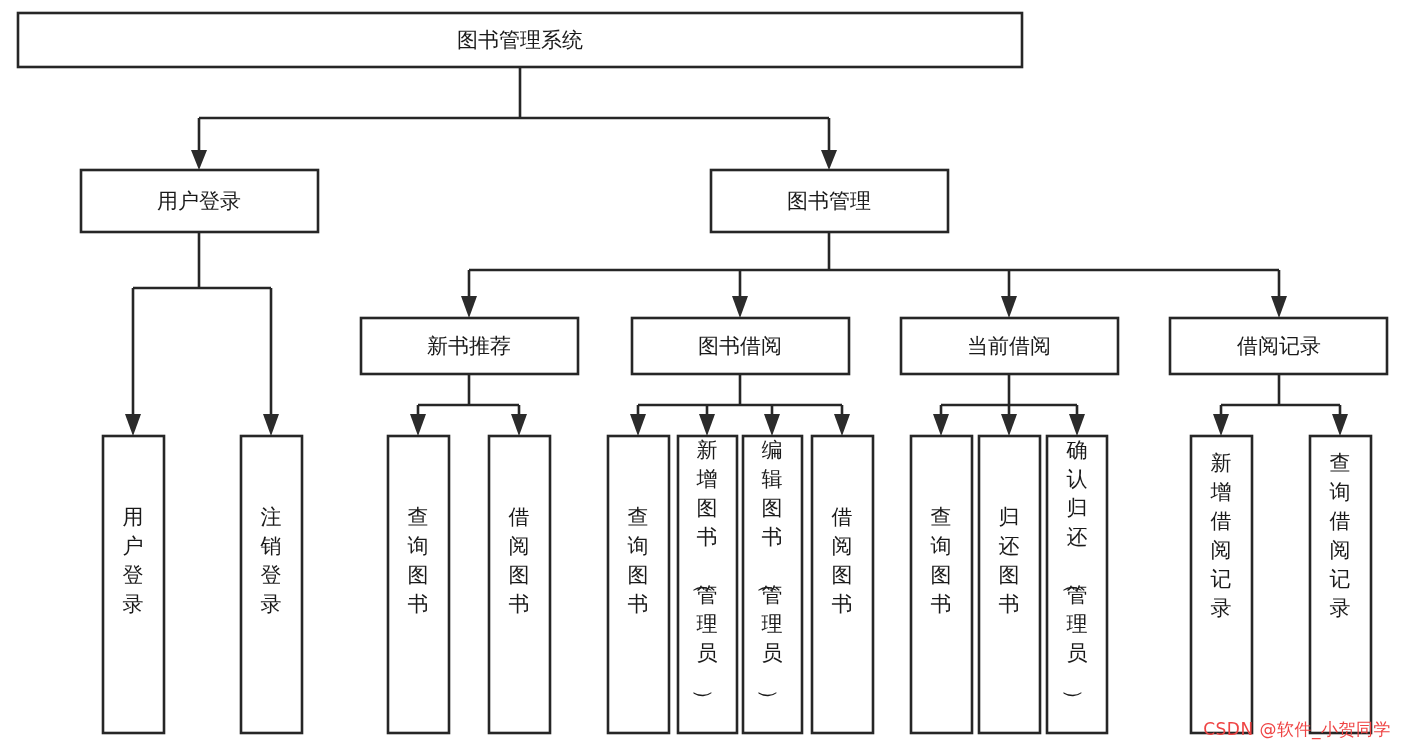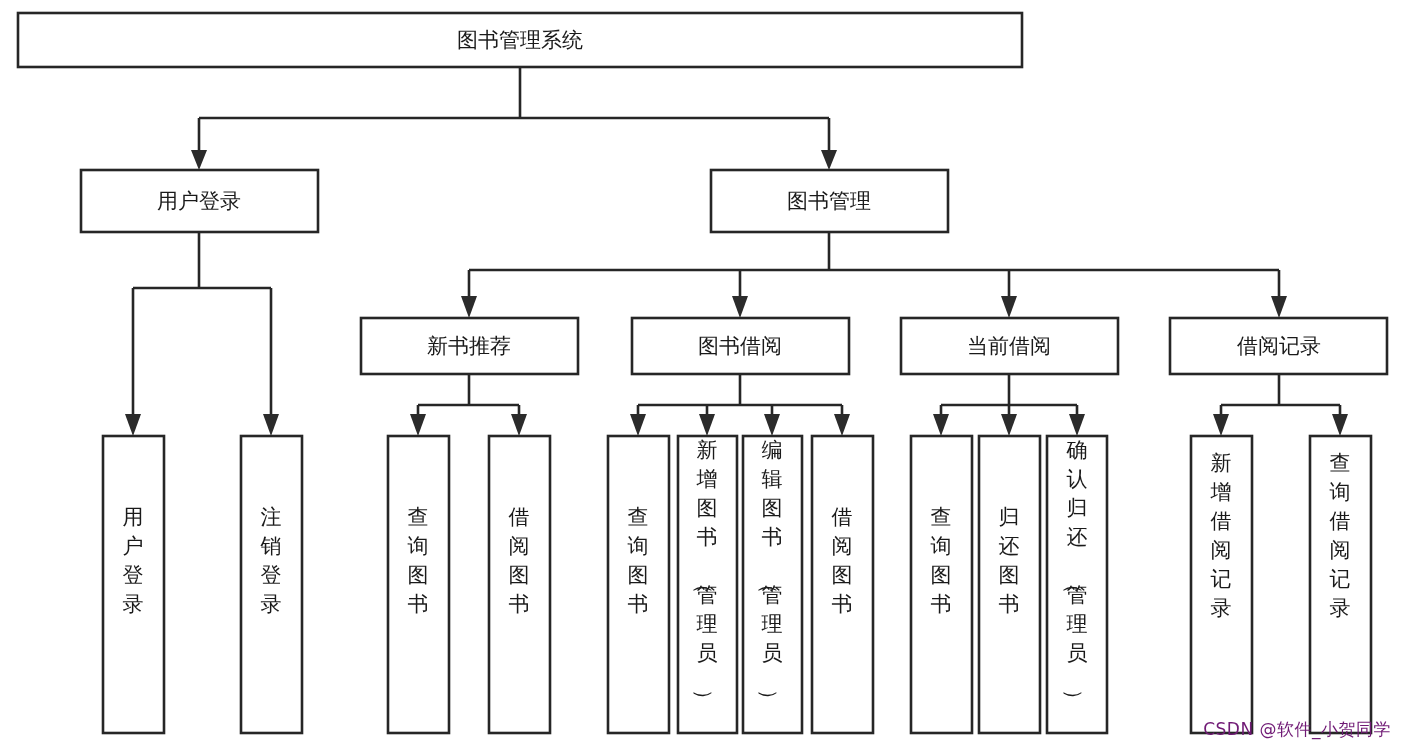--- a/index.html
+++ b/index.html
@@ -53,21 +53,21 @@
     font-family: "DejaVu Sans", "Liberation Sans", sans-serif;
     font-size: 21px;
     text-anchor: middle;
   }
   .watermark {
     position: absolute;
     right: 14px;
     bottom: 6px;
     font-family: "DejaVu Sans", "Liberation Sans", sans-serif;
     font-size: 17px;
-    color: #701a75;
+    color: #ef4444;
     letter-spacing: 0.5px;
     white-space: nowrap;
     pointer-events: none;
     user-select: none;
   }
 </style>
 </head>
 <body>
 
 <div id="diagram-root">

